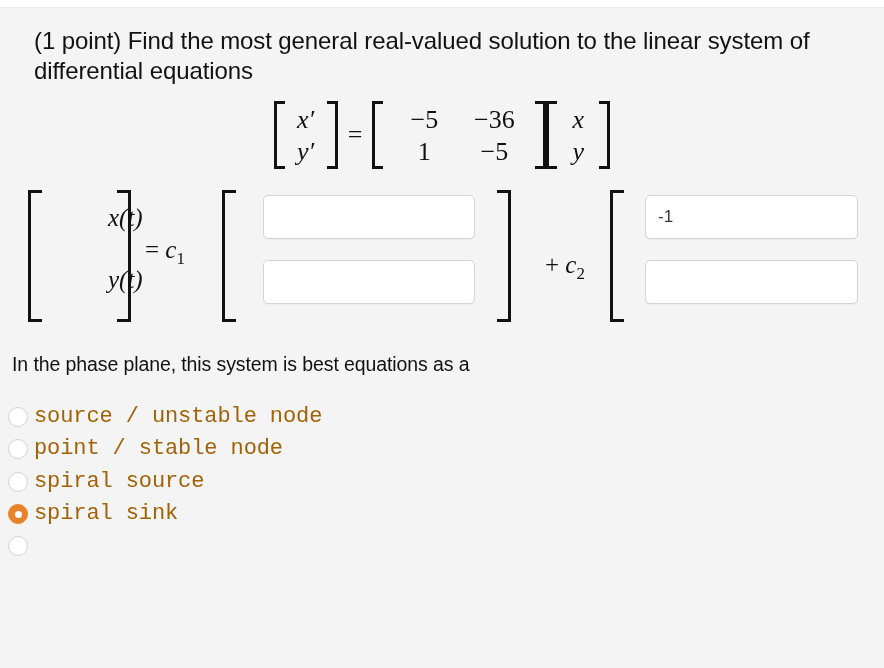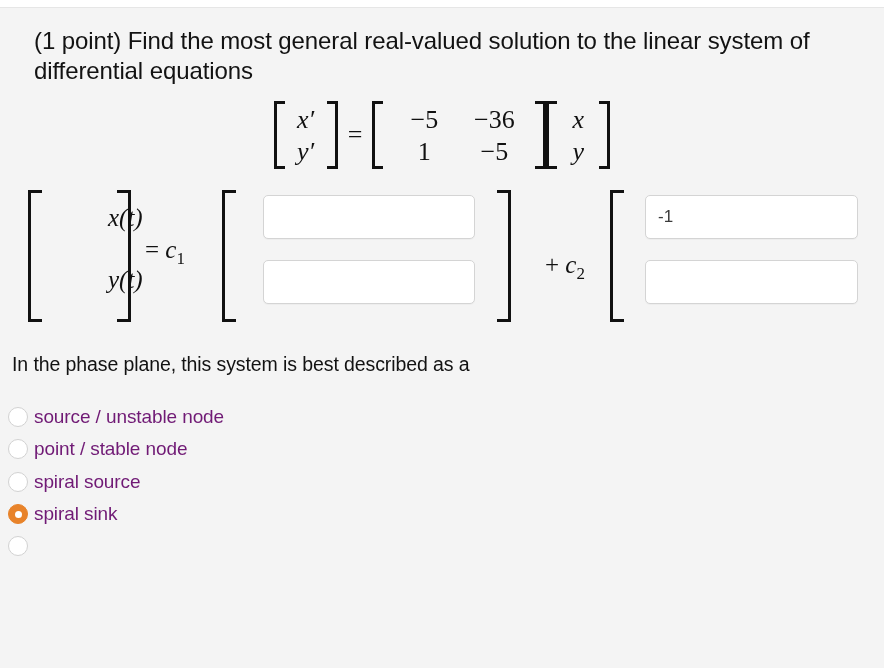--- a/index.html
+++ b/index.html
@@ -229,25 +229,26 @@
     left: 50%;
     top: 50%;
     width: 7px;
     height: 7px;
     margin-left: -3.5px;
     margin-top: -3.5px;
     border-radius: 50%;
     background: #ffffff;
   }
   .opt-label {
-    font-size: 19px;
-    color: #701a75;
+    font-size: 22px;
+    color: #a16207;
     line-height: 24px;
     letter-spacing: -0.1px;
     white-space: nowrap;
+    font-family: Liberation Mono, monospace;
   }
 </style>
 </head>
 <body>
 
 <div id="page">
 
   <div class="top-strip"></div>
 
   <div class="prompt">(1 point) Find the most general real-valued solution to the linear system of differential equations</div>
@@ -352,21 +353,21 @@
     <div class="bigbrk left" style="left:610px;">
       <span class="spine"></span>
         <span class="cap t"></span>
         <span class="cap b"></span>
     </div>
     <input class="ansbox" style="left: 645px; top: 5px; width: 213px;" type="text" value="-1">
     <input class="ansbox" style="left: 645px; top: 70px; width: 213px;" type="text" value="">
 
   </div>
 
-  <div class="subprompt">In the phase plane, this system is best described as a</div>
+  <div class="subprompt">In the phase plane, this system is best equations as a</div>
 
   <div class="options">
 
     <label class="opt">
       <span class="radio"></span>
       <span class="opt-label">source / unstable node</span>
     </label>
 
     <label class="opt">
       <span class="radio"></span>

